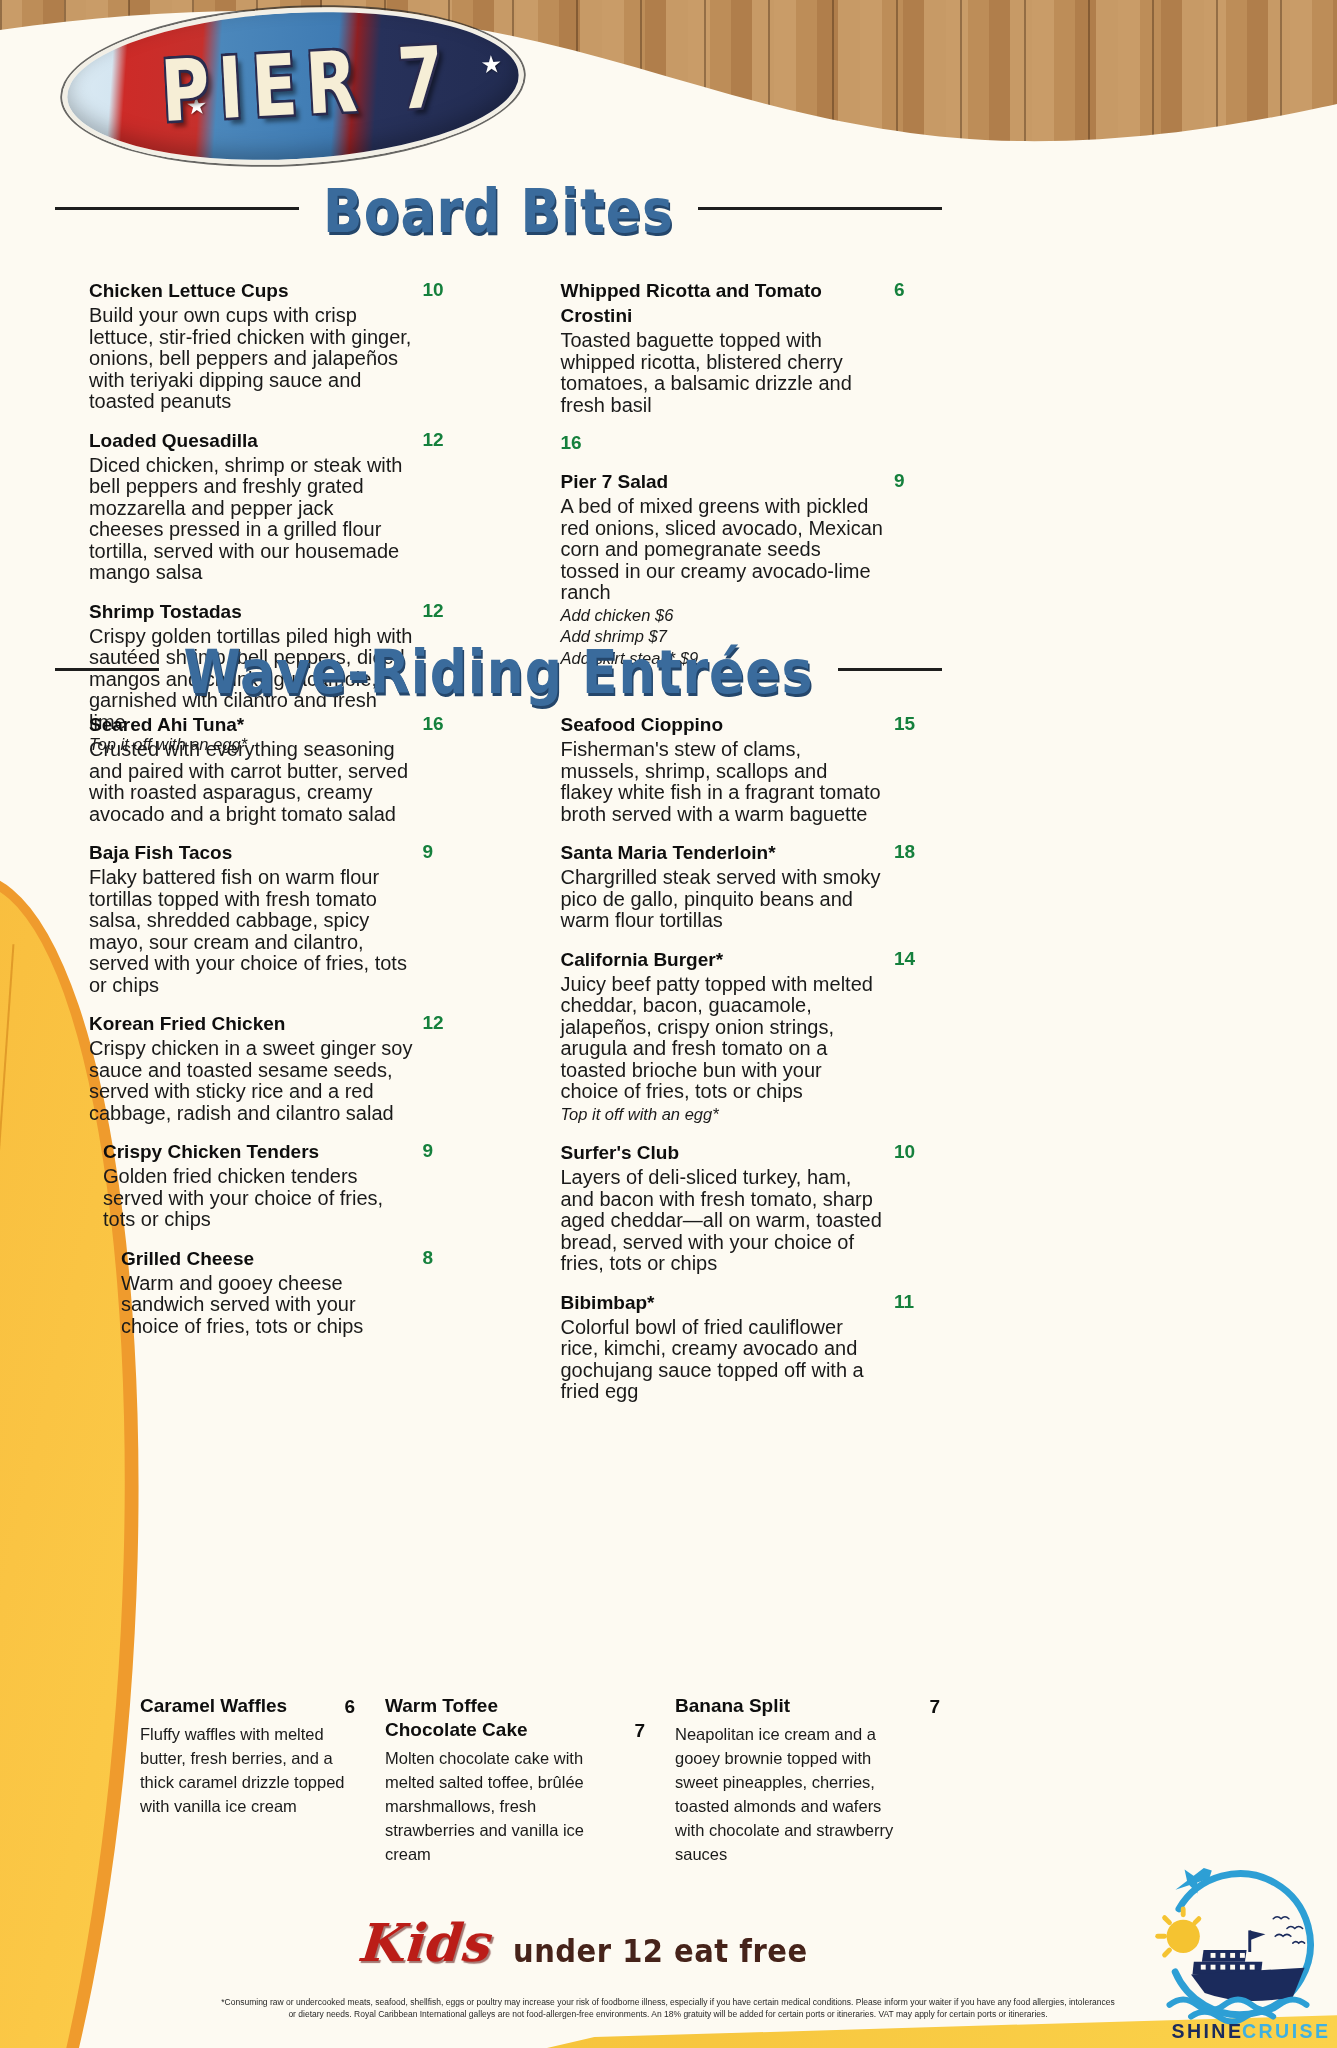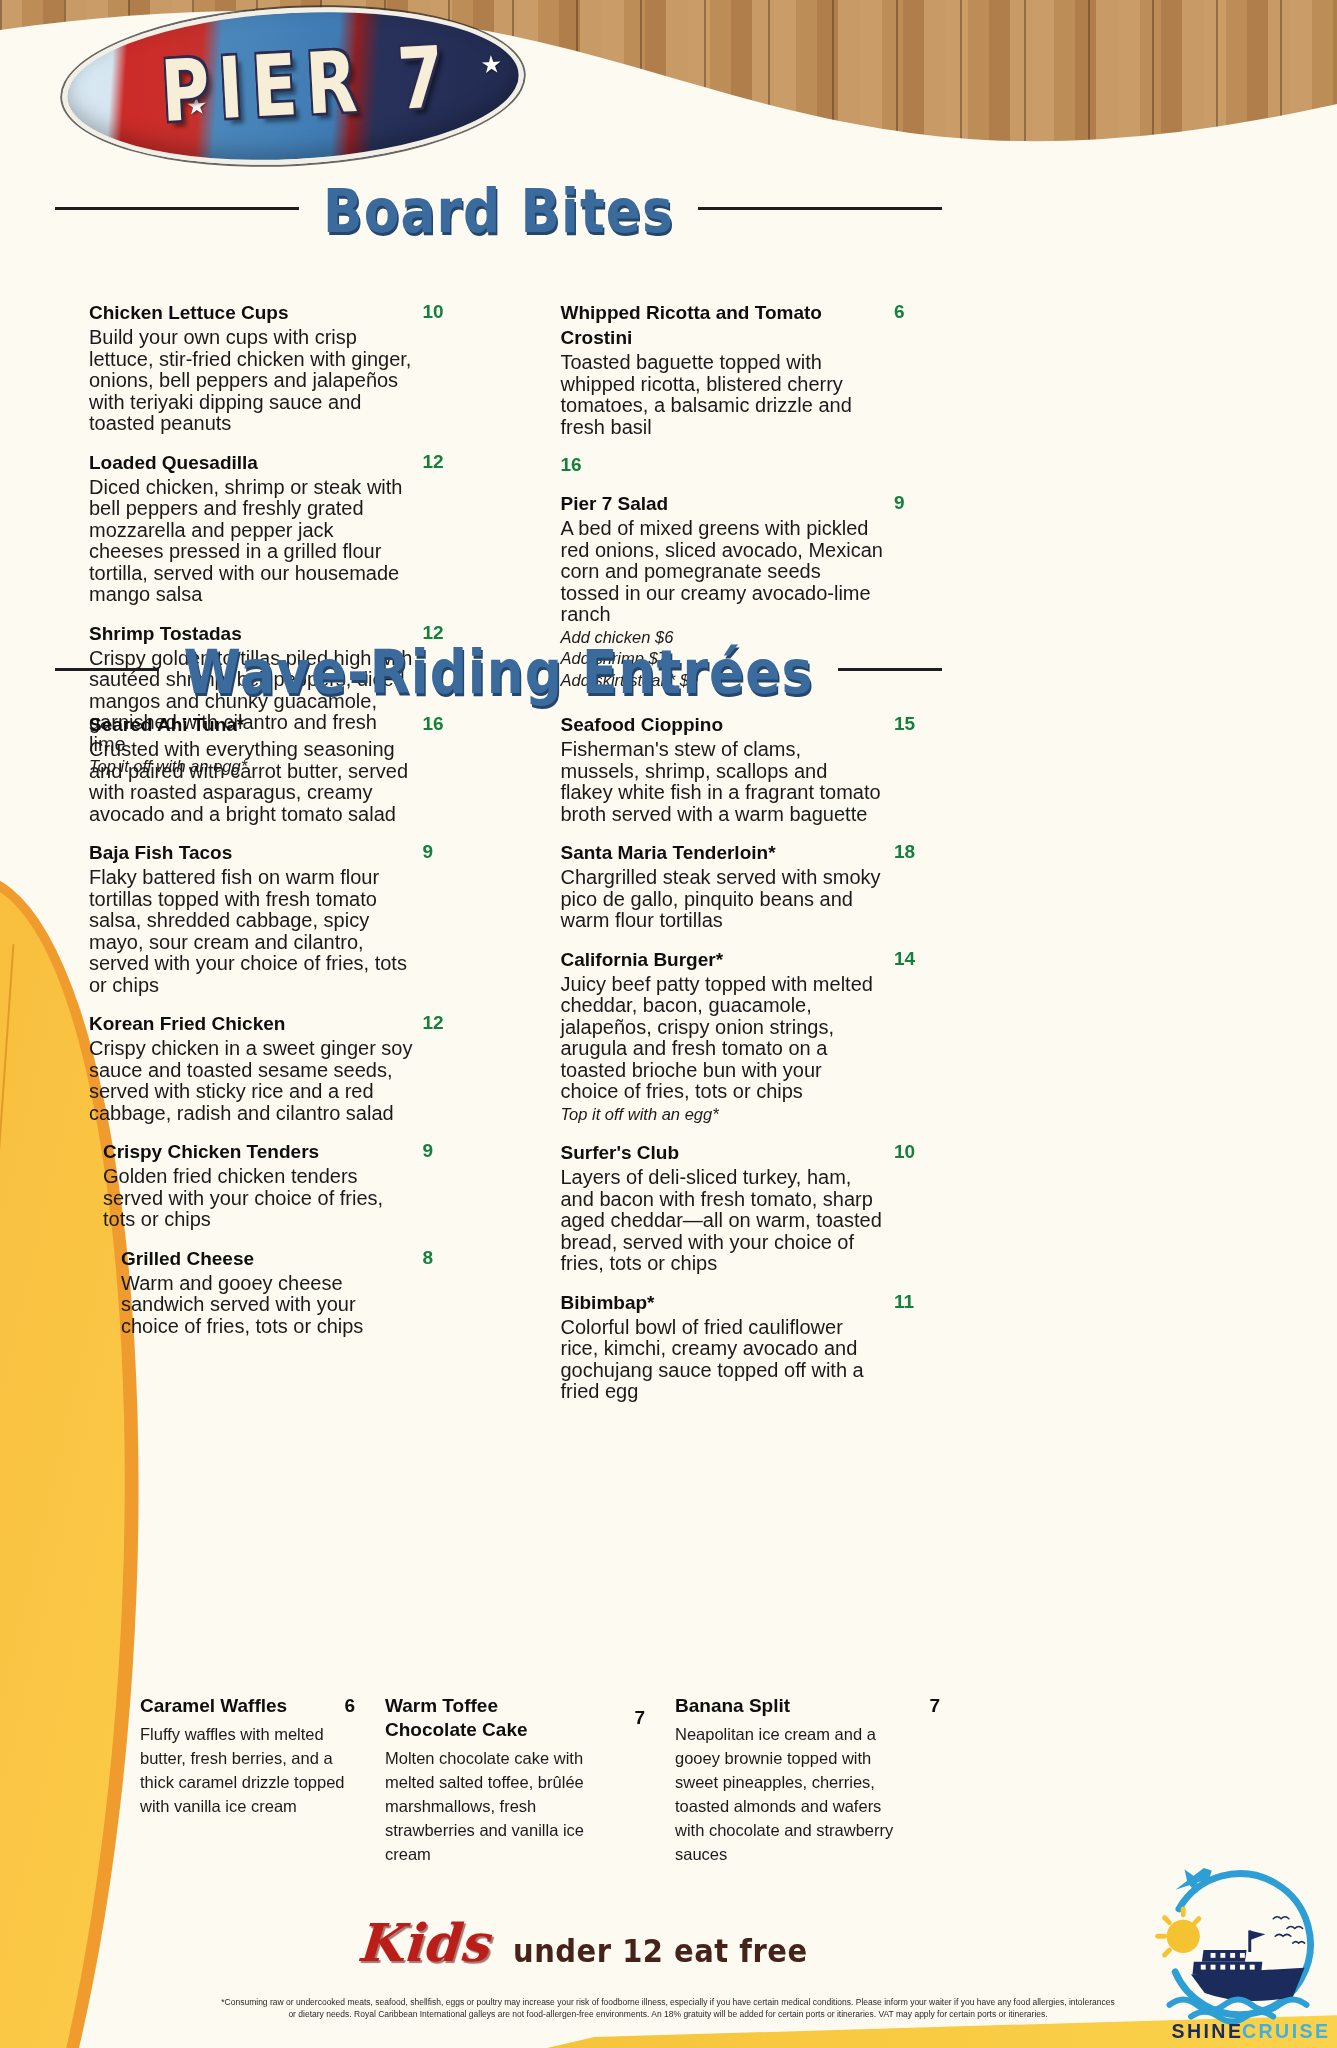--- a/index.html
+++ b/index.html
@@ -26,40 +26,40 @@
   .star-right{right:16px;top:48px;}
 
   
   .title-row{display:flex;align-items:center;gap:24px;}
   .rule{flex:1;border-top:3.5px solid #1e1e1e;margin-bottom:16px;}
   .section-title{margin:0;font-family:"DejaVu Sans",sans-serif;font-size:52px;font-weight:bold;
     color:#3a6b9c;letter-spacing:1px;transform:scaleY(1.15);transform-origin:bottom;
     text-shadow:1.5px 2px 0 #24466b;white-space:nowrap;}
 
   .sec-title-1{position:absolute;top:186px;left:55px;width:887px;z-index:4;}
-  .sec-items-1{position:absolute;top:300px;left:55px;width:887px;z-index:4;}
+  .sec-items-1{position:absolute;top:278px;left:55px;width:887px;z-index:4;}
   .sec-title-2{position:absolute;top:647px;left:55px;width:887px;z-index:4;}
   .sec-items-2{position:absolute;top:712px;left:55px;width:887px;z-index:4;}
   .sec-title-3{position:absolute;top:1586px;left:55px;width:887px;z-index:4;}
   .sec-title-3 .title-row{padding-left:58px;}
   .sec-items-3{position:absolute;top:1694px;left:140px;width:800px;z-index:4;}
 
   .cols{display:grid;grid-template-columns:1fr 1fr;column-gap:56px;}
   .col{display:flex;flex-direction:column;gap:15px;}
   .item{display:grid;grid-template-columns:1fr 48px;column-gap:10px;padding-left:34px;}
   .item.indent-1{padding-left:48px;}
   .item.indent-2{padding-left:66px;}
   .item-name{margin:0;font-size:19px;font-weight:bold;line-height:25px;color:#0e0e0e;}
   .item-desc{margin:2px 0 0;font-size:20px;line-height:21.5px;color:#1a1a1a;}
   .item-note{margin:1px 0 0;font-size:16.5px;line-height:21.5px;color:#1a1a1a;font-style:italic;white-space:pre-line;}
   .item-price{font-size:19px;font-weight:bold;padding-top:1px;color:#15803d;}
 
   
   .dessert-grid{display:grid;grid-template-columns:215px 260px 265px;column-gap:30px;}
-  .d-head{display:flex;justify-content:space-between;align-items:center;}
+  .d-head{display:flex;justify-content:space-between;align-items:flex-end;}
   .d-name{margin:0;font-size:19px;font-weight:bold;line-height:24px;color:#0e0e0e;max-width:170px;}
   .d-price{font-size:19px;font-weight:bold;color:#0e0e0e;}
   .d-desc{margin:4px 0 0;font-size:16.5px;line-height:24px;color:#1a1a1a;max-width:235px;}
 
   
   .kids{position:absolute;top:1912px;left:150px;width:870px;z-index:4;display:flex;
     justify-content:center;align-items:baseline;gap:20px;}
   .kids-word{font-family:"DejaVu Serif",serif;font-style:italic;font-weight:bold;font-size:52px;
     color:#bb1d18;text-shadow:2px 2px 1px rgba(90,10,8,.55);transform:skewX(-6deg);}
   .kids-rest{font-family:"DejaVu Sans",sans-serif;font-weight:bold;font-size:29px;color:#46231a;

